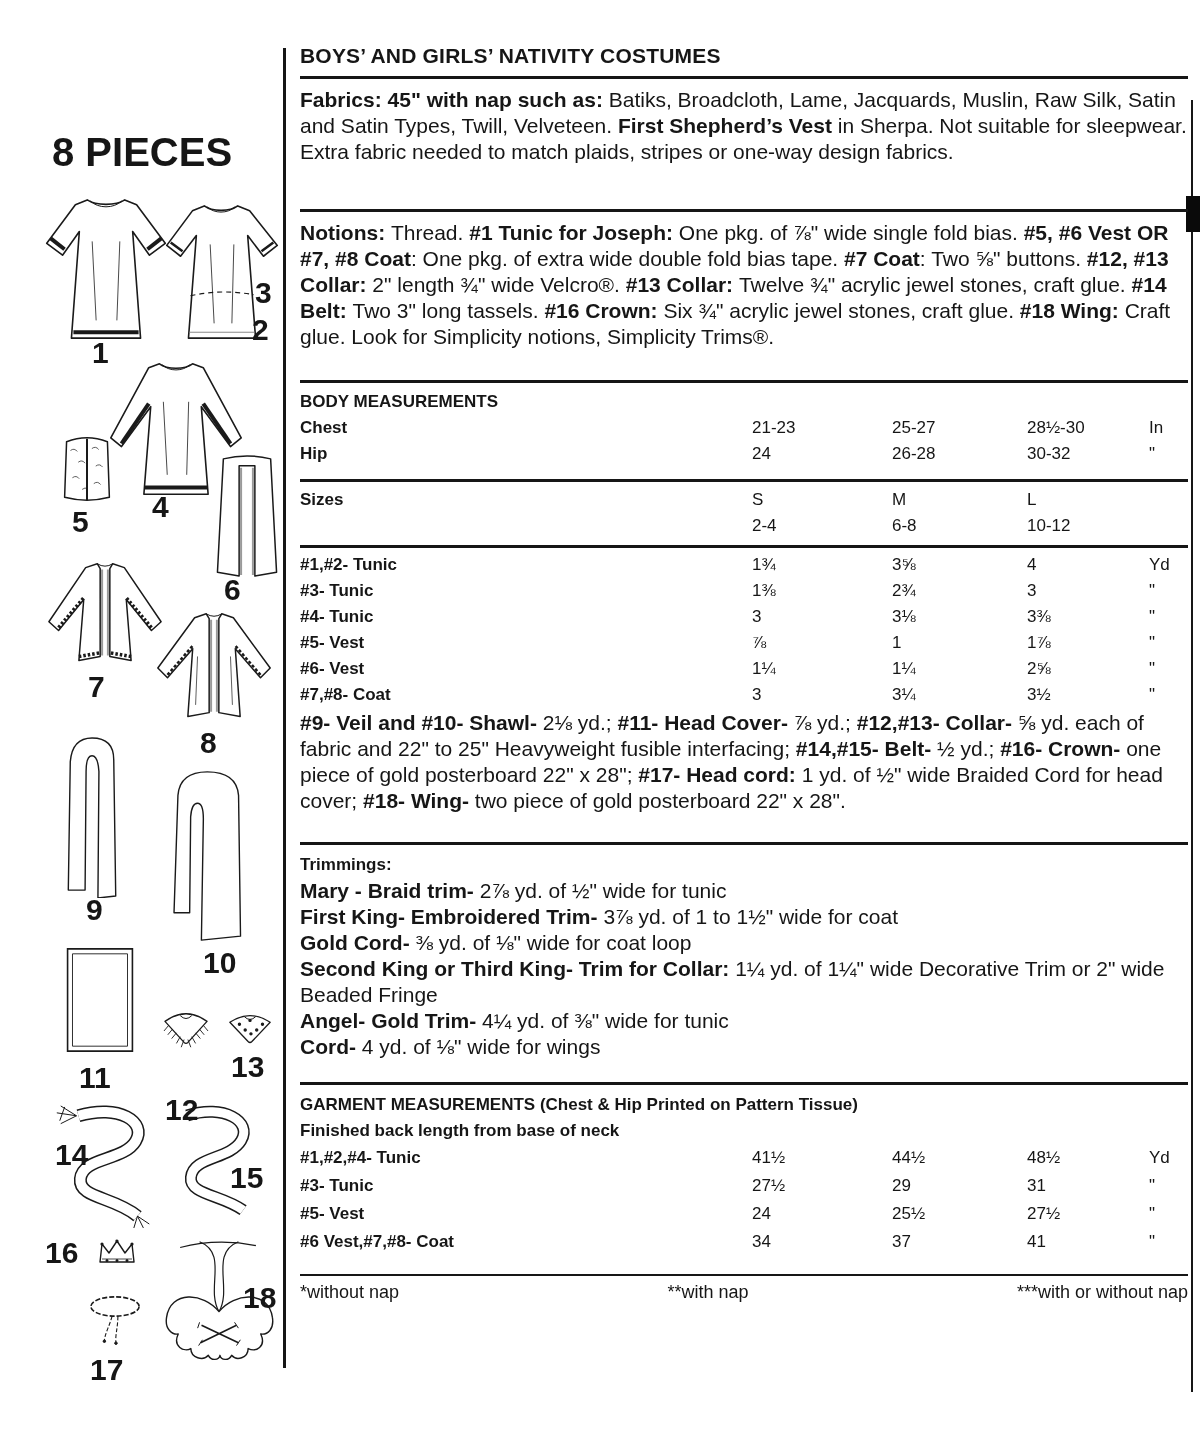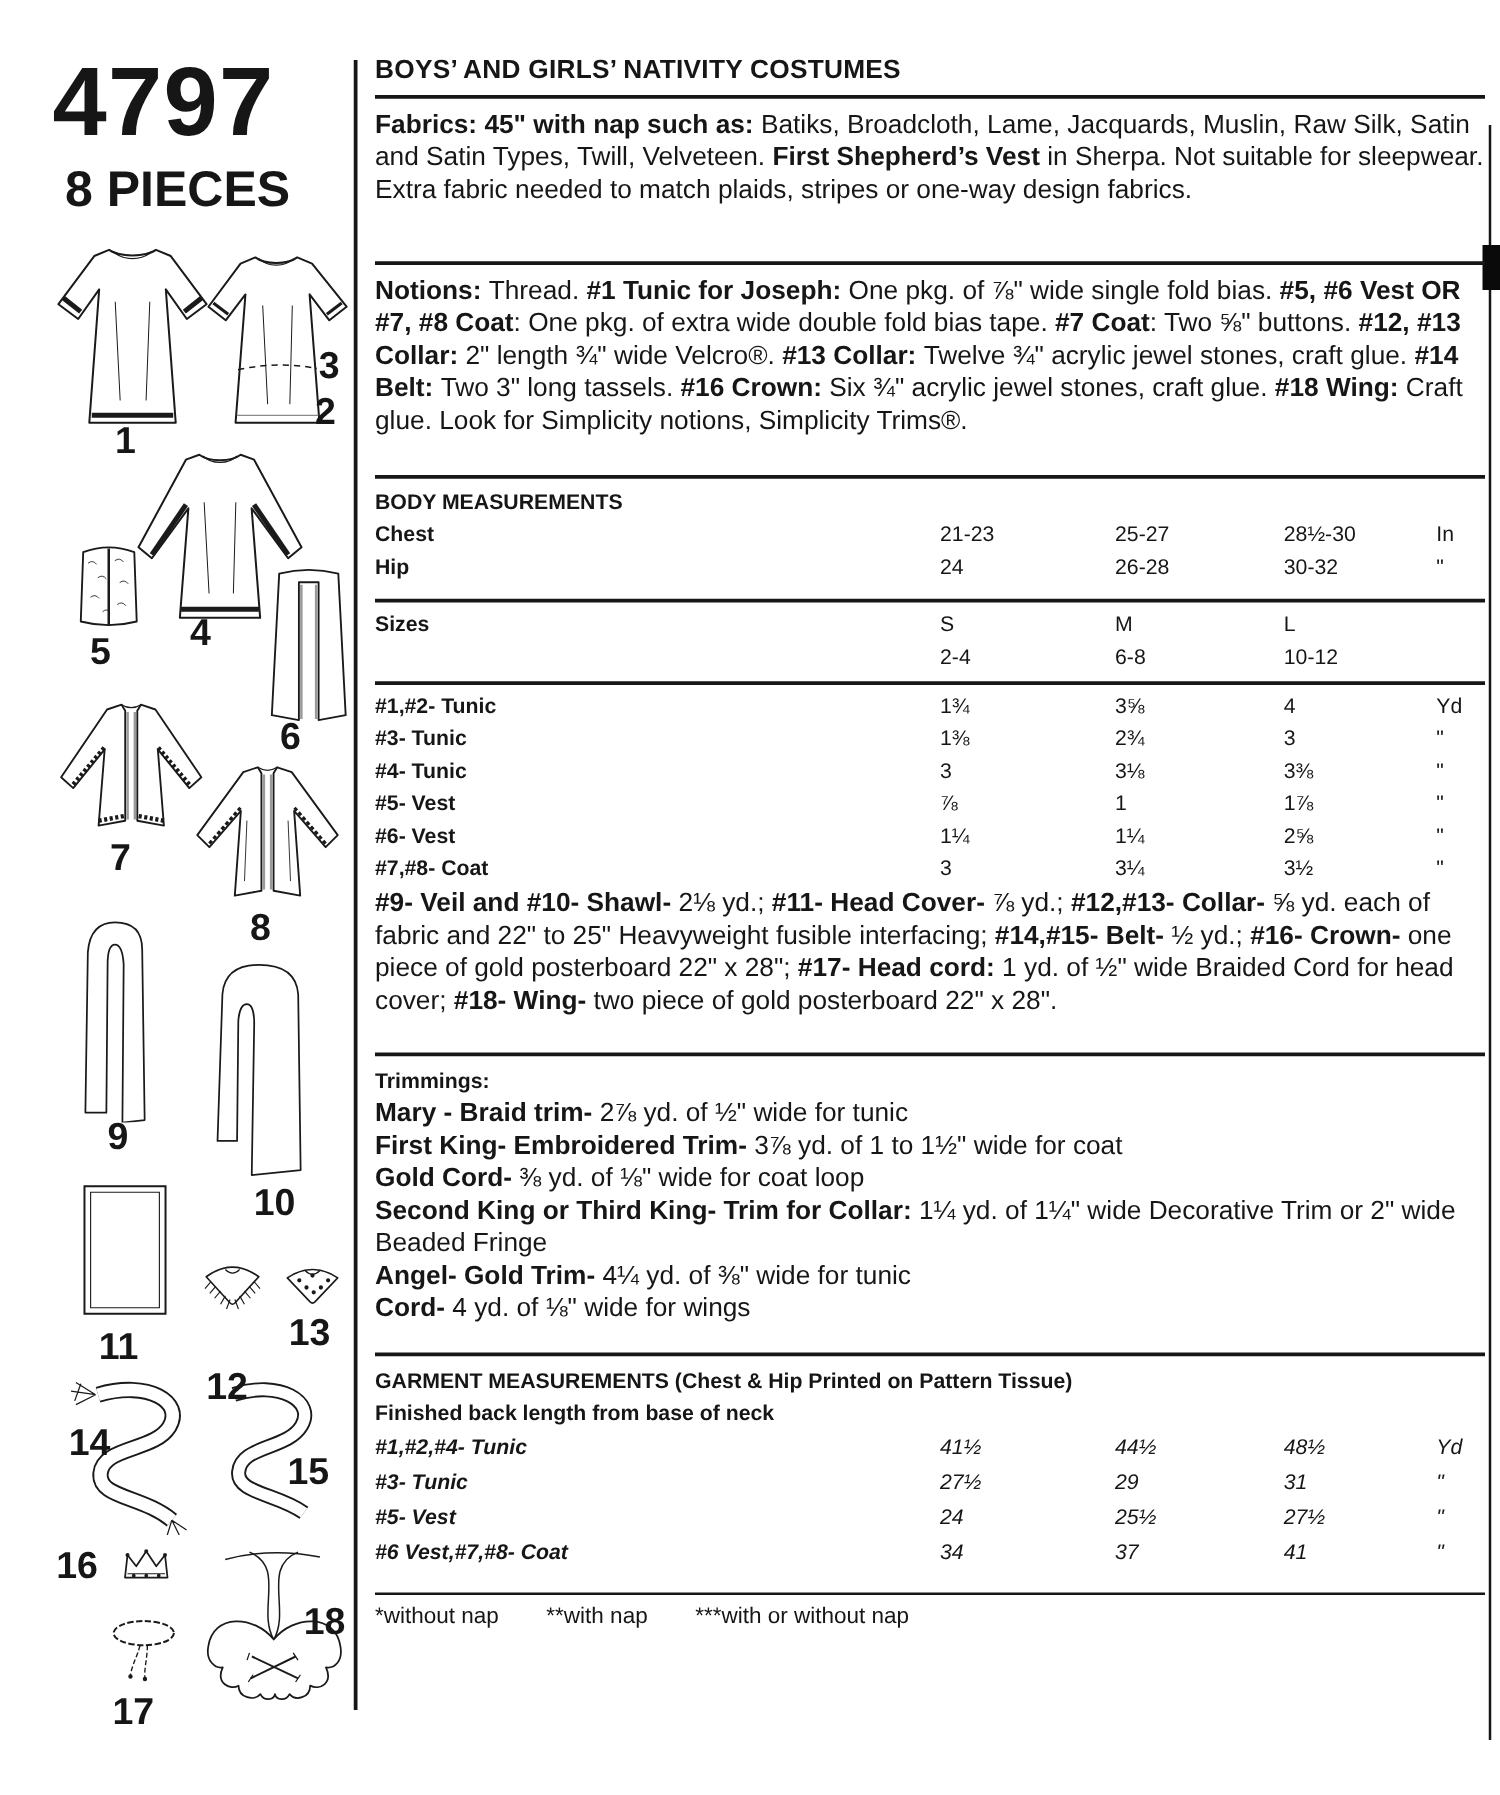--- a/index.html
+++ b/index.html
@@ -30,30 +30,29 @@
   .r5{margin:6px 0 4px 0;}
   .r6{margin:28px 0 7px 0;}
   .r7{margin:22px 0 7px 0;}
   .r8{margin:18px 0 5px 0;}
   .para{font-size:21px;line-height:26px;}
   .para b{font-weight:bold;}
   .sec-title{font-size:17px;font-weight:bold;line-height:26px;}
   .trow{display:grid;grid-template-columns:452px 140px 135px 122px 1fr;
         font-size:17px;line-height:26px;}
   .trow .tlabel{font-weight:bold;}
-  .gmrows .trow{line-height:28px;font-style:italic;}
-  .footer{display:flex;gap:38px;font-size:18px;line-height:22px;margin-top:4px;}
+  .gmrows .trow{line-height:28px;}
+  .footer{display:flex;gap:38px;font-size:18px;line-height:22px;margin-top:4px;justify-content:space-between;}
   svg path,svg rect,svg ellipse,svg circle{vector-effect:non-scaling-stroke;}
 </style>
 </head>
 <body>
 
 <div class="page">
 
-  <div class="pattern-number">4797</div>
   <div class="pieces">8 PIECES</div>
   <div class="divider-v"></div>
   <div class="edge-line"></div>
   <div class="edge-tab"></div>
 
   <div class="figs">
 
     <div class="fig" style="left:40px;top:192px;">
       <svg width="132" height="158" viewBox="0 0 132 160" fill="none" stroke="#1a1a1a" stroke-width="1.6" stroke-linejoin="round">
         <path d="M47,8 C56,14 76,14 85,8 L97,13 L126,52 L110,64 L93,40 L101,148 L31,148 L39,40 L22,64 L6,52 L35,13 Z" fill="#fff"></path>

